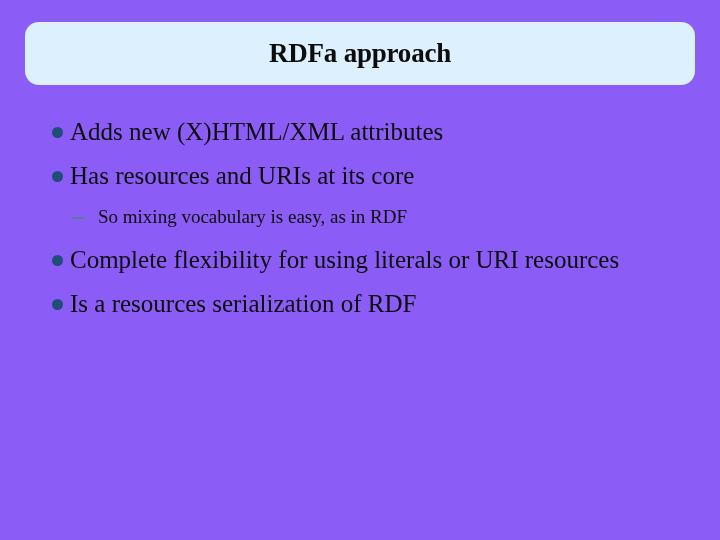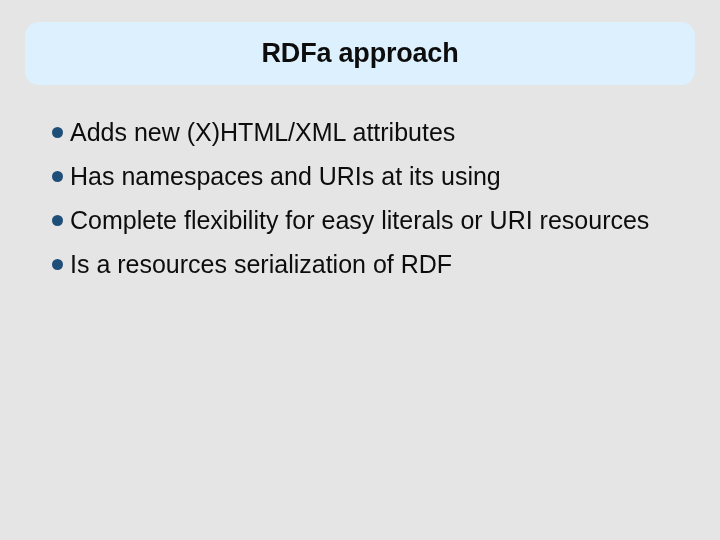--- a/index.html
+++ b/index.html
@@ -12,21 +12,22 @@
     background: #ffffff;
     font-family: "Liberation Sans", sans-serif;
     overflow: hidden;
     position: relative;
   }
 
   .slide {
     position: relative;
     width: 720px;
     height: 540px;
-    background: #e5e5e5;
+    background: #8b5cf6;
+    font-family: Liberation Serif, serif;
   }
 
   
   .title-bar {
     position: absolute;
     left: 25px;
     top: 22px;
     width: 670px;
     height: 63px;
     background: #dcf0fd;
@@ -112,27 +113,31 @@
 
   <div class="body-area">
 
     <div class="bullet-row level1">
       <span class="marker-dot"></span>
       <span class="bullet-text">Adds new (X)HTML/XML attributes</span>
     </div>
 
     <div class="bullet-row level1">
       <span class="marker-dot"></span>
-      <span class="bullet-text">Has namespaces and URIs at its using</span>
+      <span class="bullet-text">Has resources and URIs at its core</span>
     </div>
 
+    <div class="bullet-row level2">
+      <span class="marker-dash"></span>
+      <span class="bullet-text">So mixing vocabulary is easy, as in RDF</span>
+    </div>
 
     <div class="bullet-row level1">
       <span class="marker-dot"></span>
-      <span class="bullet-text">Complete flexibility for easy literals or URI resources</span>
+      <span class="bullet-text">Complete flexibility for using literals or URI resources</span>
     </div>
 
     <div class="bullet-row level1">
       <span class="marker-dot"></span>
       <span class="bullet-text">Is a resources serialization of RDF</span>
     </div>
 
   </div>
 </div>
 

